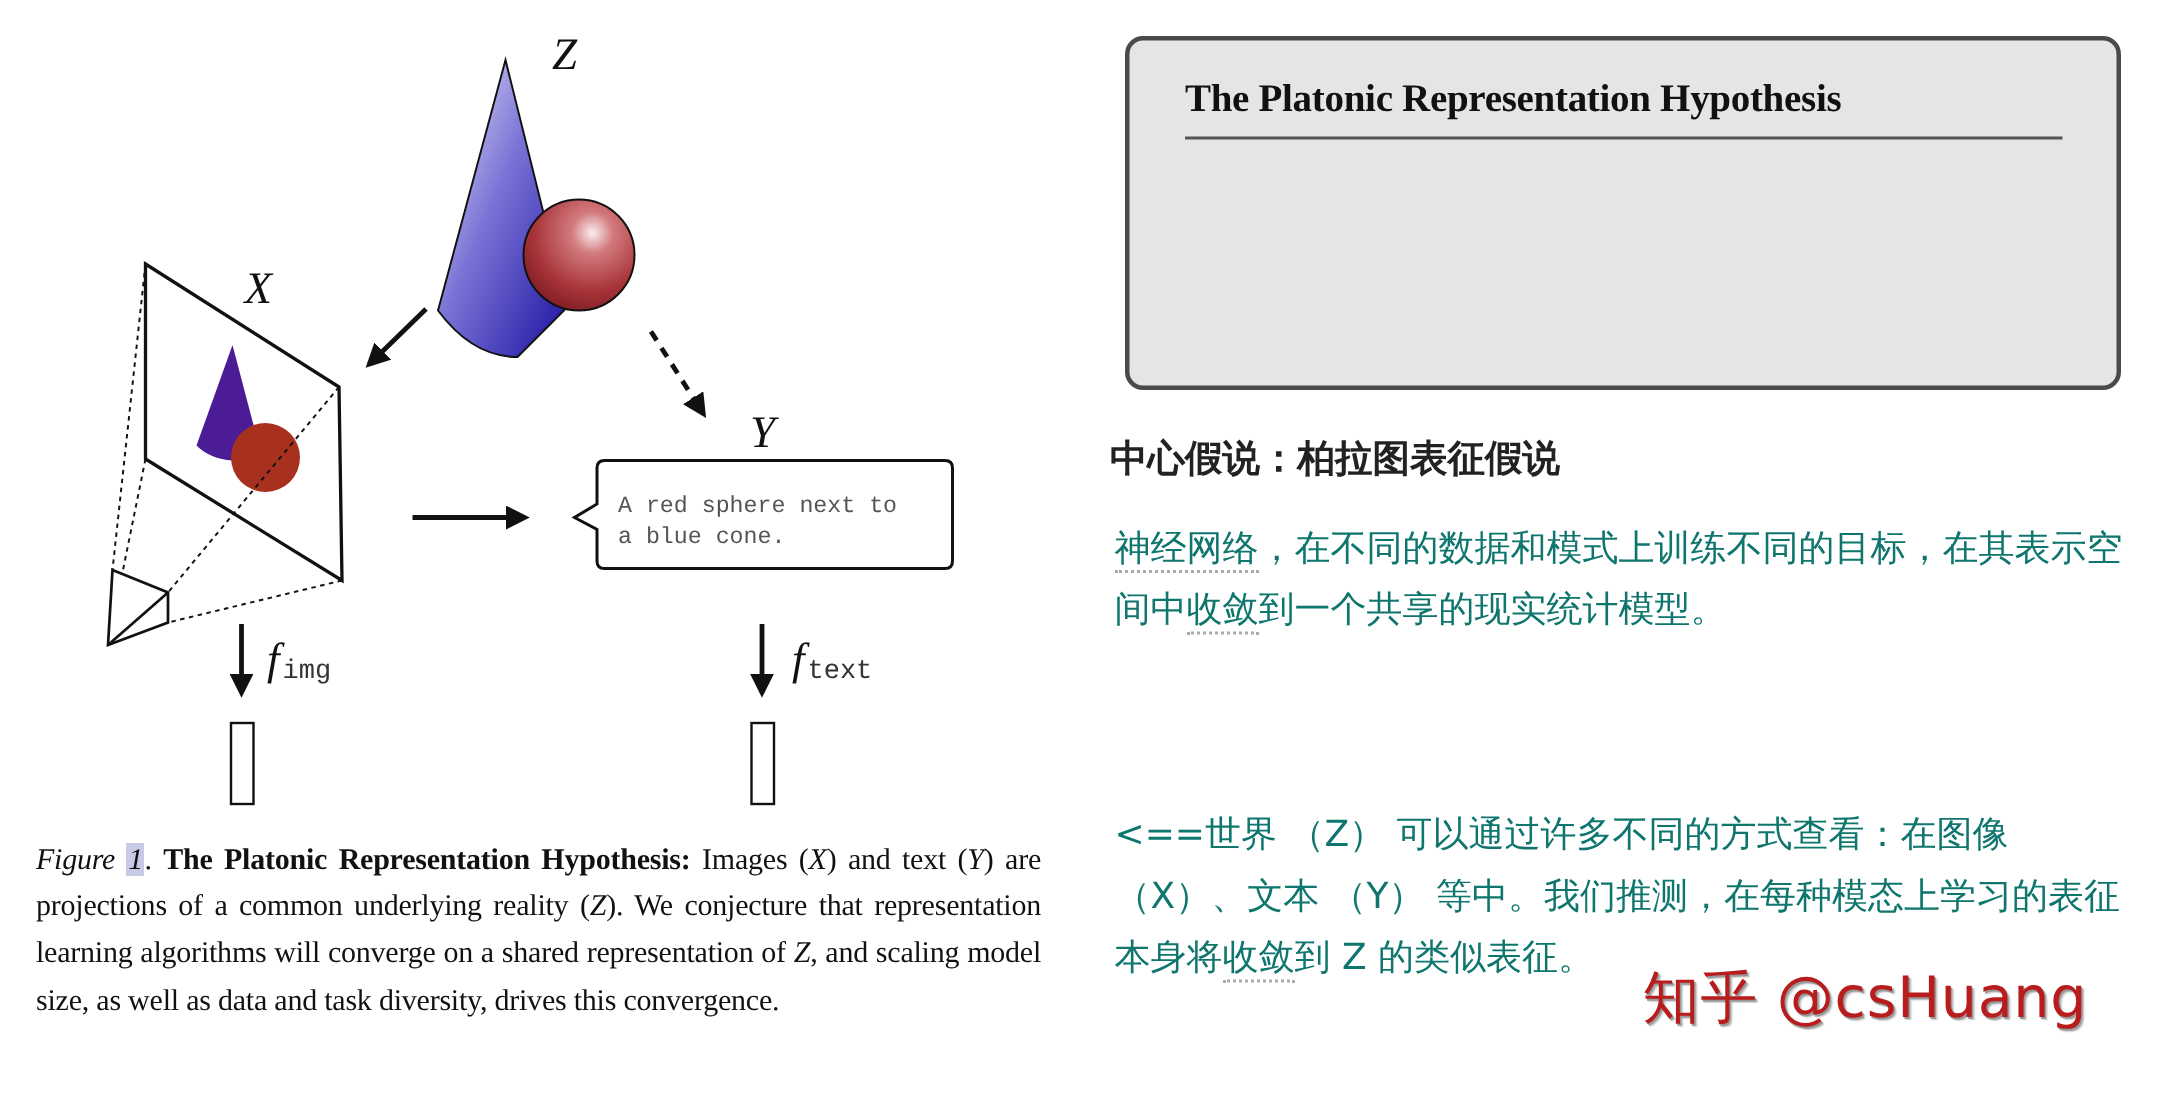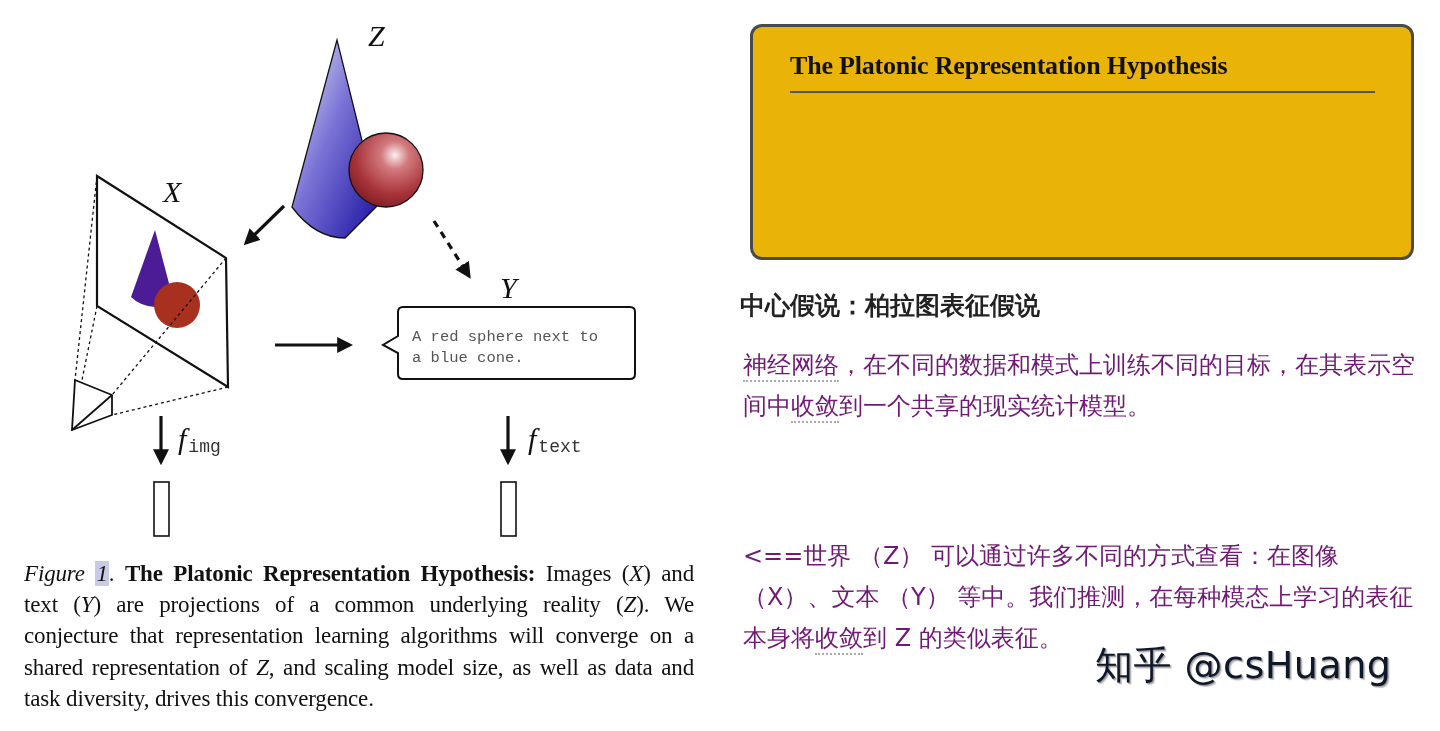--- a/index.html
+++ b/index.html
@@ -8,32 +8,32 @@
   
   .figure { position: absolute; left: 0; top: 0; width: 720px; height: 731px; }
   .figure svg { position: absolute; left: 0; top: 0; }
   .math-label { font-family: "Liberation Serif", serif; font-style: italic; font-size: 30px; fill: #111; }
   .bubble-text { font-family: "Liberation Mono", monospace; font-size: 15.5px; fill: #555; }
   .f-main { font-family: "Liberation Serif", serif; font-style: italic; font-size: 30px; fill: #111; }
   .f-sub { font-family: "Liberation Mono", monospace; font-size: 18px; fill: #333; }
 
   .caption {
     position: absolute; left: 24px; top: 558px; width: 670px;
-    font-family: "Liberation Serif", serif; font-size: 23px; line-height: 31.2px;
+    font-family: "Liberation Serif", serif; font-size: 20px; line-height: 31.2px;
     color: #111; text-align: justify; letter-spacing: -0.15px;
   }
   .caption .fig-word { font-style: italic; }
   .caption .fig-num { font-style: italic; background: #c9cbe6; padding: 0 1px; }
   .caption .bold-title { font-weight: bold; }
   .caption .math { font-style: italic; }
 
   
   .hyp-box {
     position: absolute; left: 750px; top: 24px; width: 664px; height: 236px;
-    border: 3px solid #4a4a4a; border-radius: 12px; background: #eab308;
+    border: 3px solid #4a4a4a; border-radius: 12px; background: #e5e5e5;
     box-sizing: border-box;
   }
   .hyp-title {
     position: absolute; left: 37px; top: 24px;
     font-family: "Liberation Serif", serif; font-weight: bold; font-size: 26px; color: #111;
     letter-spacing: -0.2px;
   }
   .hyp-rule { position: absolute; left: 37px; right: 36px; top: 64px; height: 2px; background: #555; }
   .hyp-body {
     position: absolute; left: 37px; top: 84px; width: 592px;
@@ -41,29 +41,29 @@
     text-align: justify; letter-spacing: -0.1px;
   }
 
   
   .cn { font-family: "DejaVu Sans", sans-serif; color: #222; }
   .cn-heading {
     position: absolute; left: 740px; top: 289px; width: 690px; text-align: left;
     font-size: 25px; font-weight: bold; color: #222;
   }
   .cn-para {
-    position: absolute; left: 743px; width: 685px; font-size: 24px; line-height: 41px; color: #701a75;
+    position: absolute; left: 743px; width: 685px; font-size: 24px; line-height: 41px; color: #0f766e;
   }
   .cn-para.p1 { top: 345px; }
   .cn-para.p2 { top: 536px; }
   .term-link { border-bottom: 2px dotted #aaa; padding-bottom: 1px; }
 
   .watermark {
     position: absolute; left: 1095px; top: 640px;
-    font-family: "DejaVu Sans", sans-serif; font-size: 38px; color: #0f172a;
+    font-family: "DejaVu Sans", sans-serif; font-size: 38px; color: #b91c1c;
     text-shadow: 1px 1px 0 #9a9a9a, 2px 2px 1px #c8c8c8;
     letter-spacing: 0.5px;
   }
 </style>
 </head>
 <body>
 
 <div class="figure">
   <svg width="720" height="550" viewBox="0 0 720 550">
     <defs>

